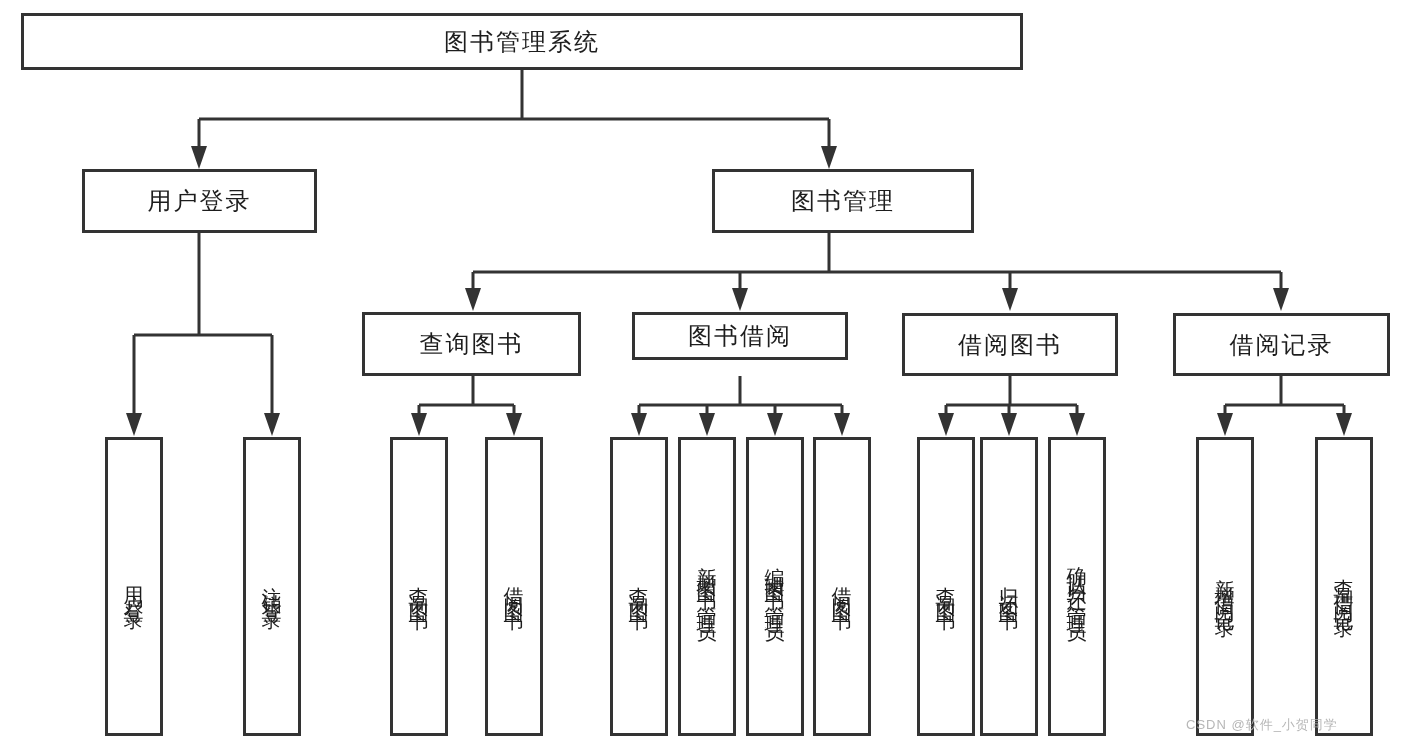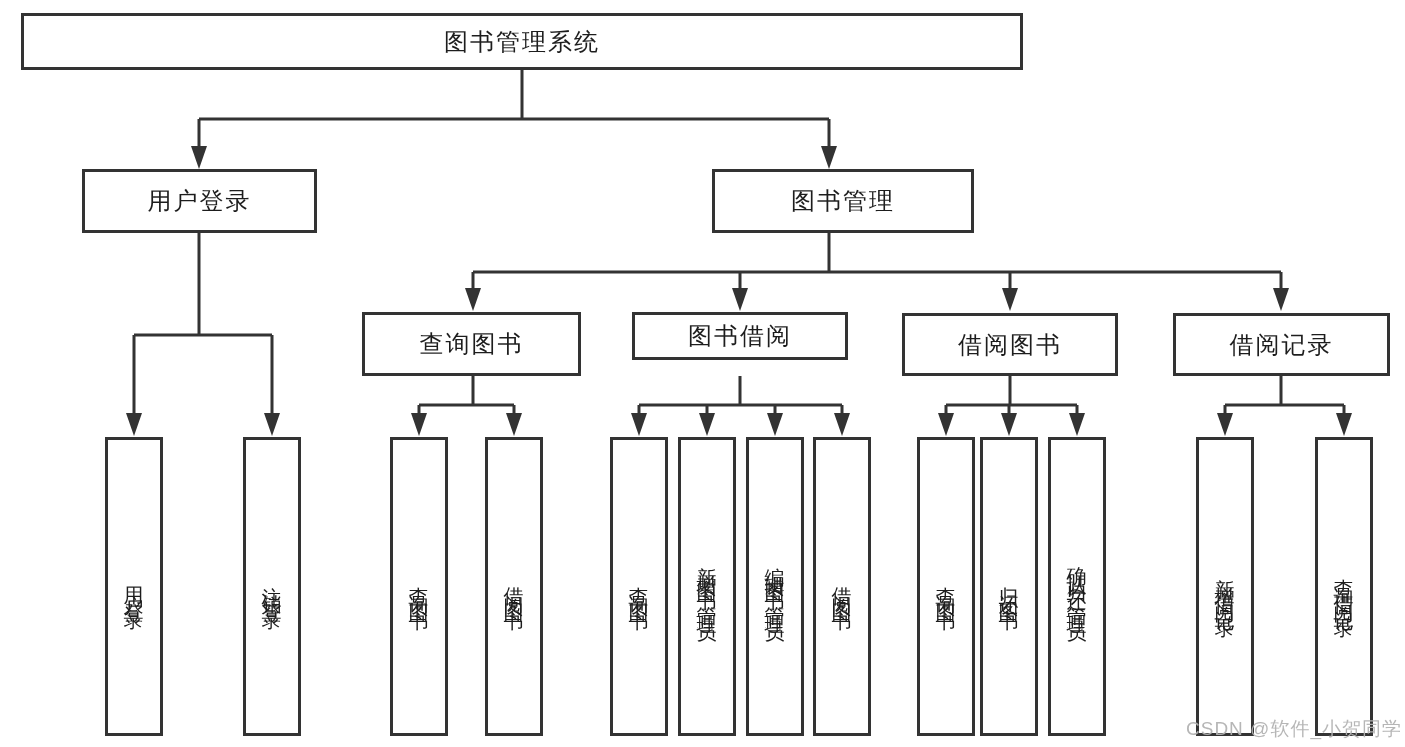--- a/index.html
+++ b/index.html
@@ -71,21 +71,21 @@
   .lf-8  { left: 813px; }
   .lf-9  { left: 917px; }
   .lf-10 { left: 980px; }
   .lf-11 { left: 1048px; }
   .lf-12 { left: 1196px; }
   .lf-13 { left: 1315px; }
   .watermark {
     position: absolute;
     left: 1186px;
     top: 716px;
-    font-size: 19px;
+    font-size: 13px;
     color: #b3b3b3;
     letter-spacing: 1px;
     white-space: nowrap;
     opacity: 0.95;
   }
 </style>
 </head>
 <body>
 
 <div class="canvas">

